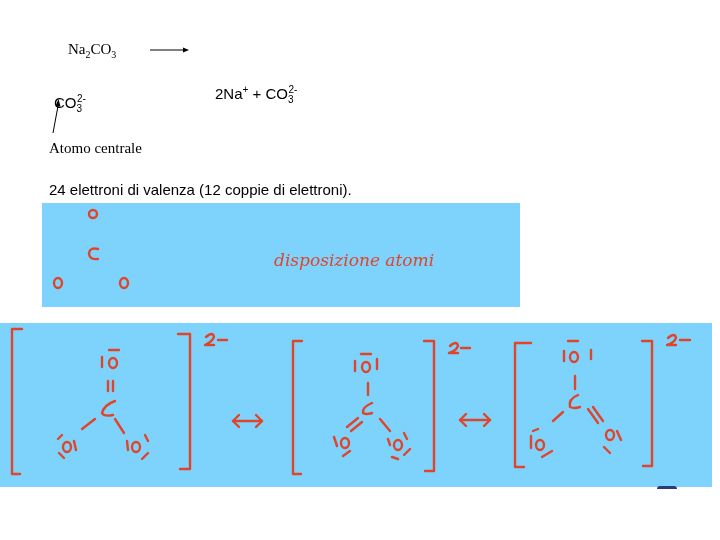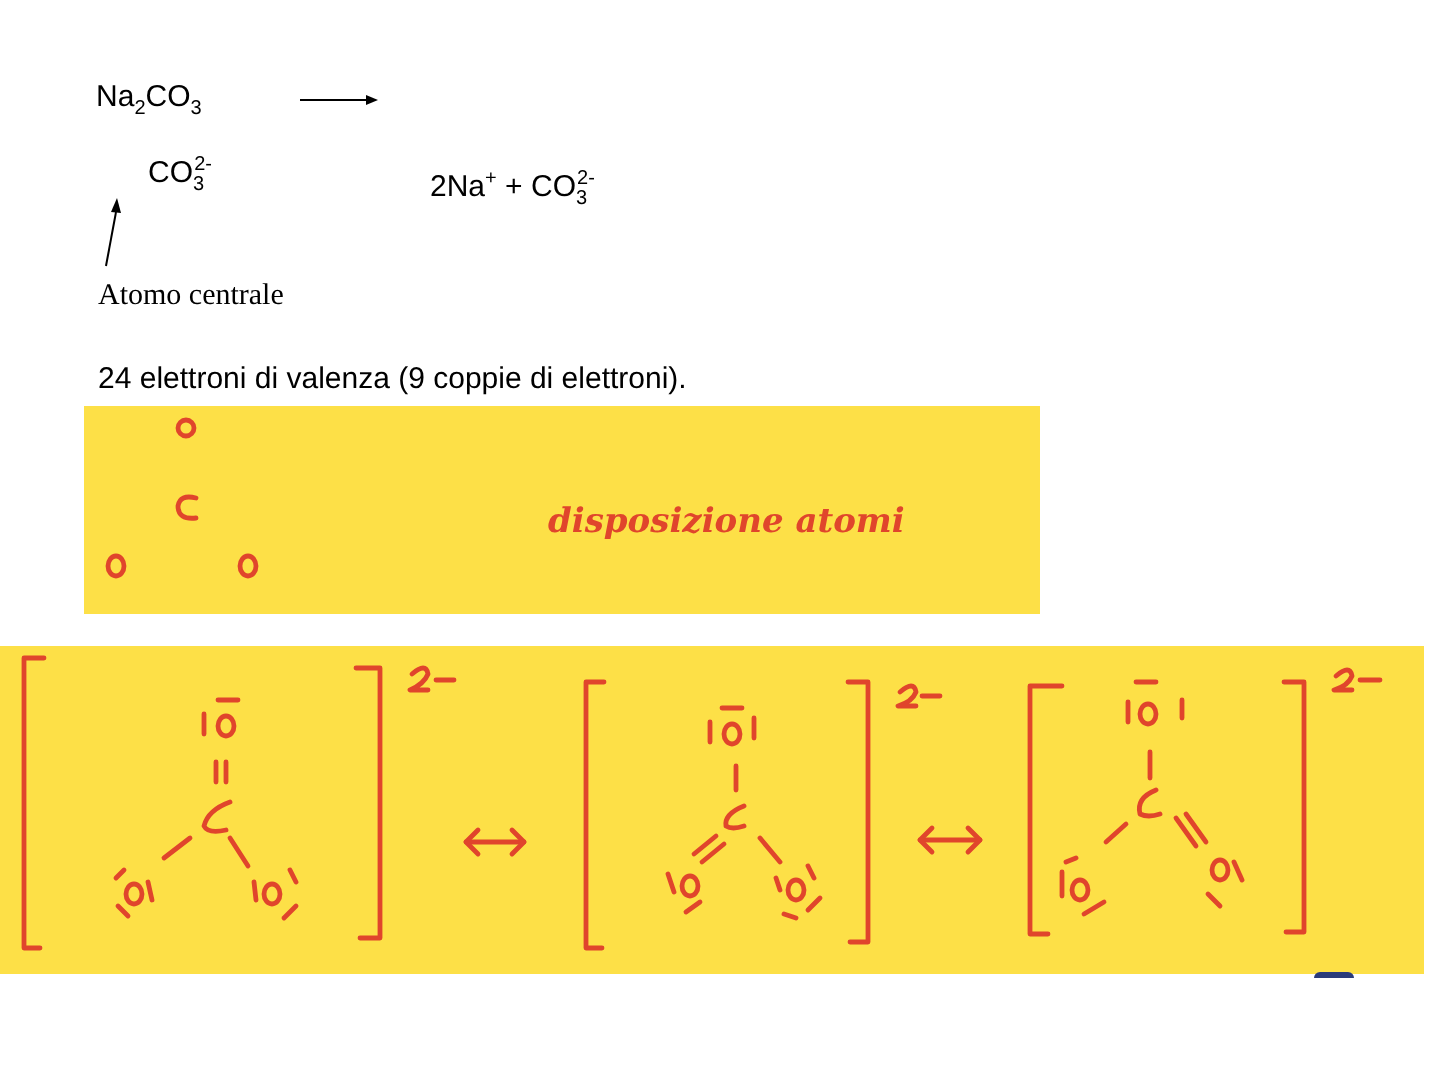--- a/index.html
+++ b/index.html
@@ -1,51 +1,51 @@
 <!DOCTYPE html>
 <html><head>
 <meta charset="utf-8">
 <style>
   html, body { margin:0; padding:0; }
   body { width:720px; height:540px; background:#ffffff; position:relative; overflow:hidden;
          font-family:"Liberation Sans", sans-serif; color:#000; }
   .txt { position:absolute; font-size:15px; line-height:18px; white-space:nowrap; }
   sub { font-size:10px; vertical-align:-4px; line-height:0; }
   sup { font-size:10px; vertical-align:6px; line-height:0; }
-  .photo { position:absolute; background:#fde047;font-weight:bold; }
+  .photo { position:absolute; background:#7dd3fc; }
   svg { position:absolute; left:0; top:0; overflow:visible; }
   .hand { fill:none; stroke:#e0452c; stroke-width:2.4; stroke-linecap:round; stroke-linejoin:round; }
   .handtxt { font-family:"DejaVu Serif", serif; fill:#e0452c; font-style:italic; }
 </style>
 </head>
 <body>
 
-<div class="txt" style="left:48px; top:40px;">
+<div class="txt" style="left:68px; top:40px;font-family:Liberation Serif, serif;">
   <span>Na</span><sub>2</sub><span>CO</span><sub>3</sub>
 </div>
 
 <svg width="720" height="540">
   <line x1="150" y1="50" x2="183" y2="50" stroke="#000" stroke-width="1"></line>
   <polygon points="183,47.5 189,50 183,52.5" fill="#000"></polygon>
 
   <line x1="53" y1="133" x2="58" y2="106" stroke="#000" stroke-width="1"></line>
   <polygon points="55.5,106 58.5,99 60.5,106.5" fill="#000"></polygon>
 </svg>
 
 <div class="txt" style="left:215px; top:40px;margin-top:45px;">
   <span>2Na</span><sup>+</sup><span> + </span><span>CO</span><sub>3</sub><sup style="margin-left:-5px;">2-</sup>
 </div>
 
-<div class="txt" style="left:54px; top:78px;margin-left:20px;">
+<div class="txt" style="left:54px; top:94px;">
   <span>CO</span><sub>3</sub><sup style="margin-left:-5px;">2-</sup>
 </div>
 
 <div class="txt" style="left:49px; top:139px;font-family:Liberation Serif, serif;">Atomo centrale</div>
 
-<div class="txt" style="left:49px; top:181px;">24 elettroni di valenza (9 coppie di elettroni).</div>
+<div class="txt" style="left:49px; top:181px;">24 elettroni di valenza (12 coppie di elettroni).</div>
 
 <div class="photo" style="left:42px; top:203px; width:478px; height:104px;">
   <svg width="478" height="104">
     <ellipse class="hand" cx="51" cy="11" rx="4" ry="4"></ellipse>
     <path class="hand" d="M56 46 Q48 44 47 50 Q47 57 56 56"></path>
     <ellipse class="hand" cx="16" cy="80" rx="4" ry="5"></ellipse>
     <ellipse class="hand" cx="82" cy="80" rx="4" ry="5"></ellipse>
     <text class="handtxt" x="232" y="63" font-size="17">disposizione atomi</text>
   </svg>
 </div>

